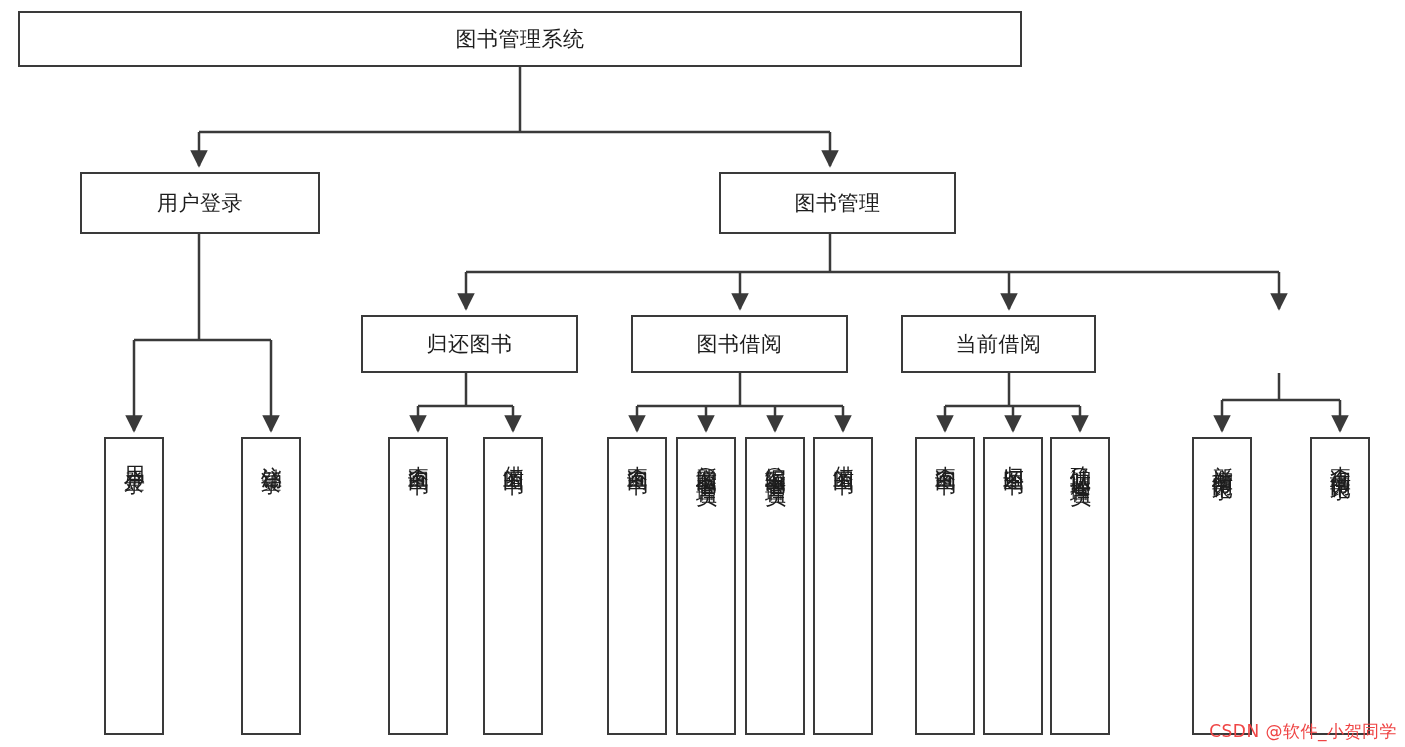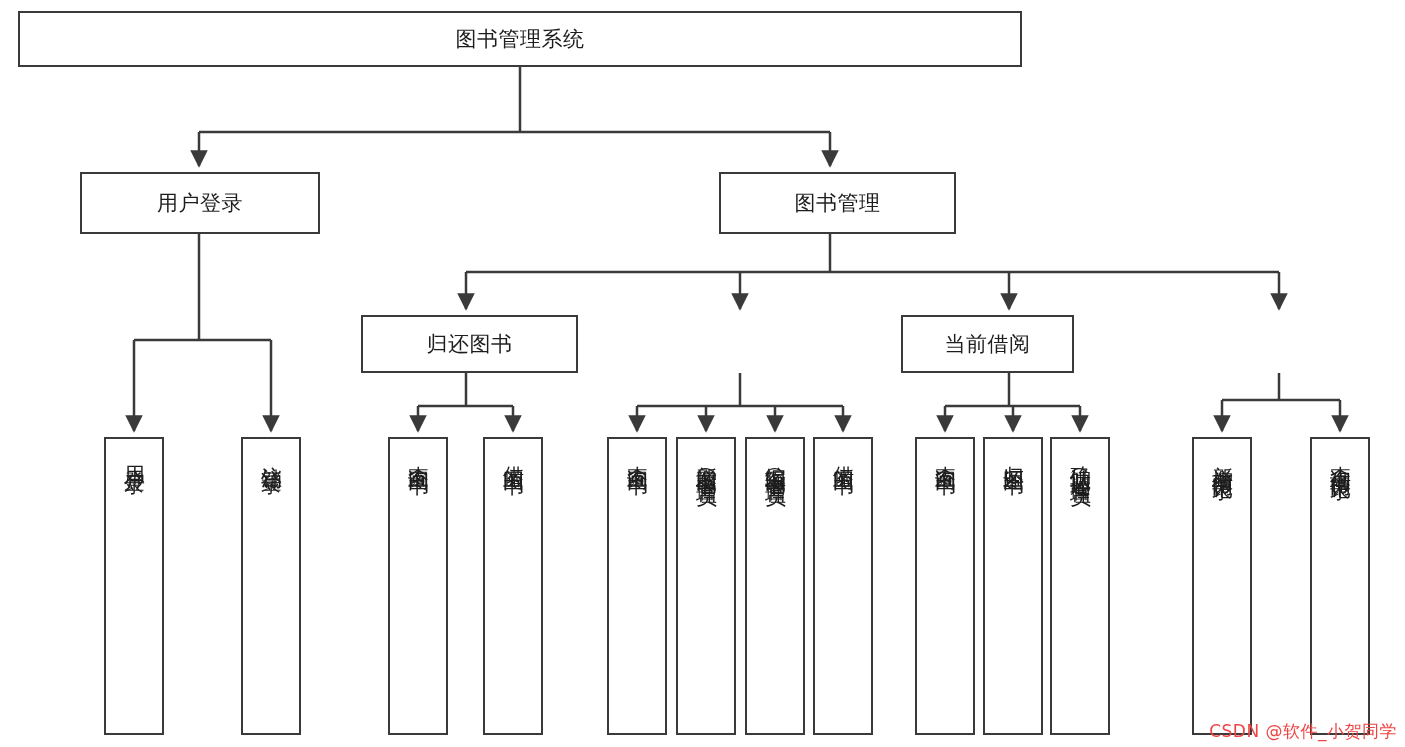--- a/index.html
+++ b/index.html
@@ -131,21 +131,24 @@
   <div class="node horiz" style="left:80px; top:172px; width:240px; height:62px;">
     <span class="lbl">用户登录</span>
   </div>
   <div class="node horiz" style="left:711px; top:172px; width:237px; height:62px;margin-left:8px;">
     <span class="lbl">图书管理</span>
   </div>
 
   <div class="node horiz" style="left:361px; top:315px; width:217px; height:58px;">
     <span class="lbl">归还图书</span>
   </div>
-  <div class="node horiz" style="left:901px; top:315px; width:173px; height:58px;">
+  <div class="node horiz" style="left:631px; top:315px; width:217px; height:58px;">
+    <span class="lbl">图书借阅</span>
+  </div>
+  <div class="node horiz" style="left:901px; top:315px; width:195px; height:58px;">
     <span class="lbl">当前借阅</span>
   </div>
 
   <div class="node vert" style="left:104px; top:437px; width:60px; height:298px;">
     <span class="lbl">用户登录</span>
   </div>
   <div class="node vert" style="left:241px; top:437px; width:60px; height:298px;">
     <span class="lbl">注销登录</span>
   </div>
 

